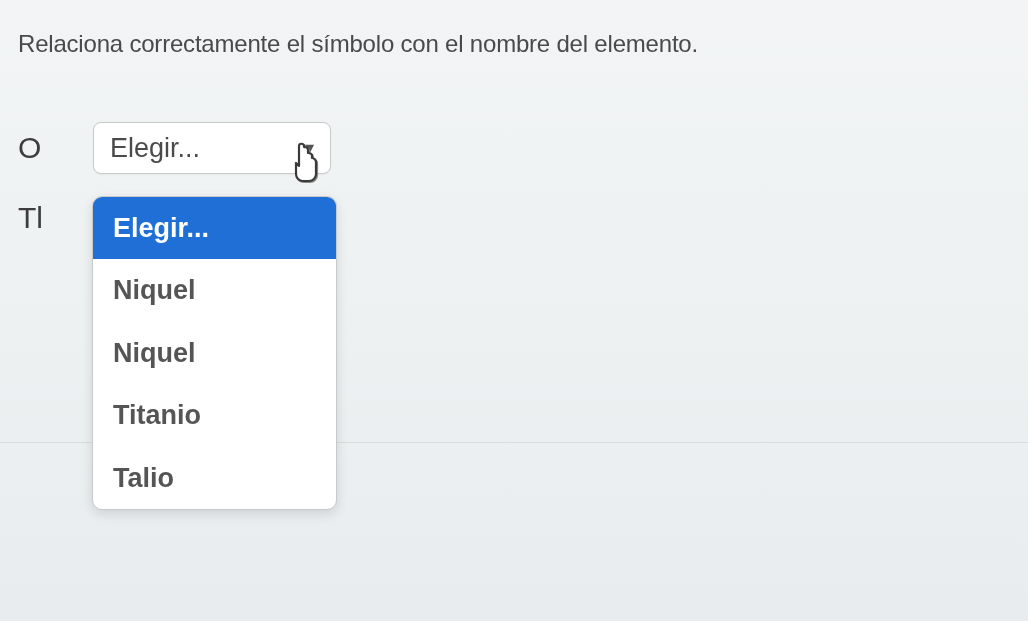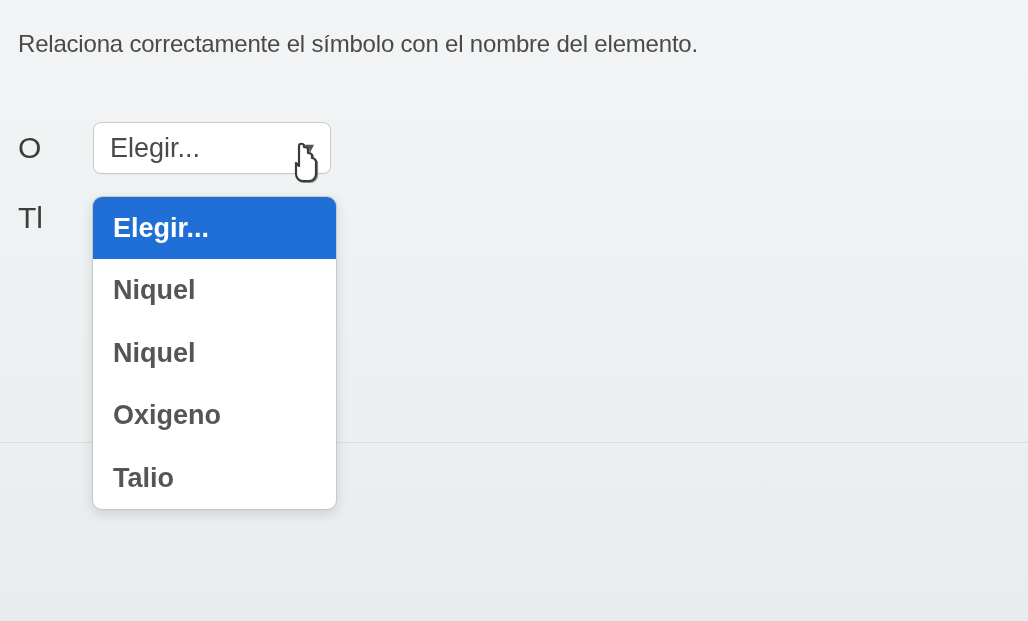--- a/index.html
+++ b/index.html
@@ -118,21 +118,21 @@
     <div class="symbol">Tl</div>
   </div>
 </div>
 
 <div class="divider"></div>
 
 <div class="dropdown">
   <div class="dropdown-item selected">Elegir...</div>
   <div class="dropdown-item">Niquel</div>
   <div class="dropdown-item">Niquel</div>
-  <div class="dropdown-item">Oxigeno</div>
+  <div class="dropdown-item">Titanio</div>
   <div class="dropdown-item">Talio</div>
 </div>
 
 <div class="cursor">
   <svg width="38" height="44" viewBox="0 0 38 44">
     <path d="M14 6 L14 26 L11 23 L11 34 C11 38 14 41 18 41 L24 41 C28 41 31 38 31 34 L31 22 C31 20 29 18 27 18 C27 18 27 17 27 16 C27 14 25 13 23 13 C23 12 23 11 23 10 C23 8 21 7 19 7 C19 7 19 6 19 6 C19 3 14 3 14 6 Z" fill="#ffffff" stroke="#3a3a3a" stroke-width="2.2" stroke-linejoin="round"></path>
   </svg>
 </div>
 
 </body></html>

